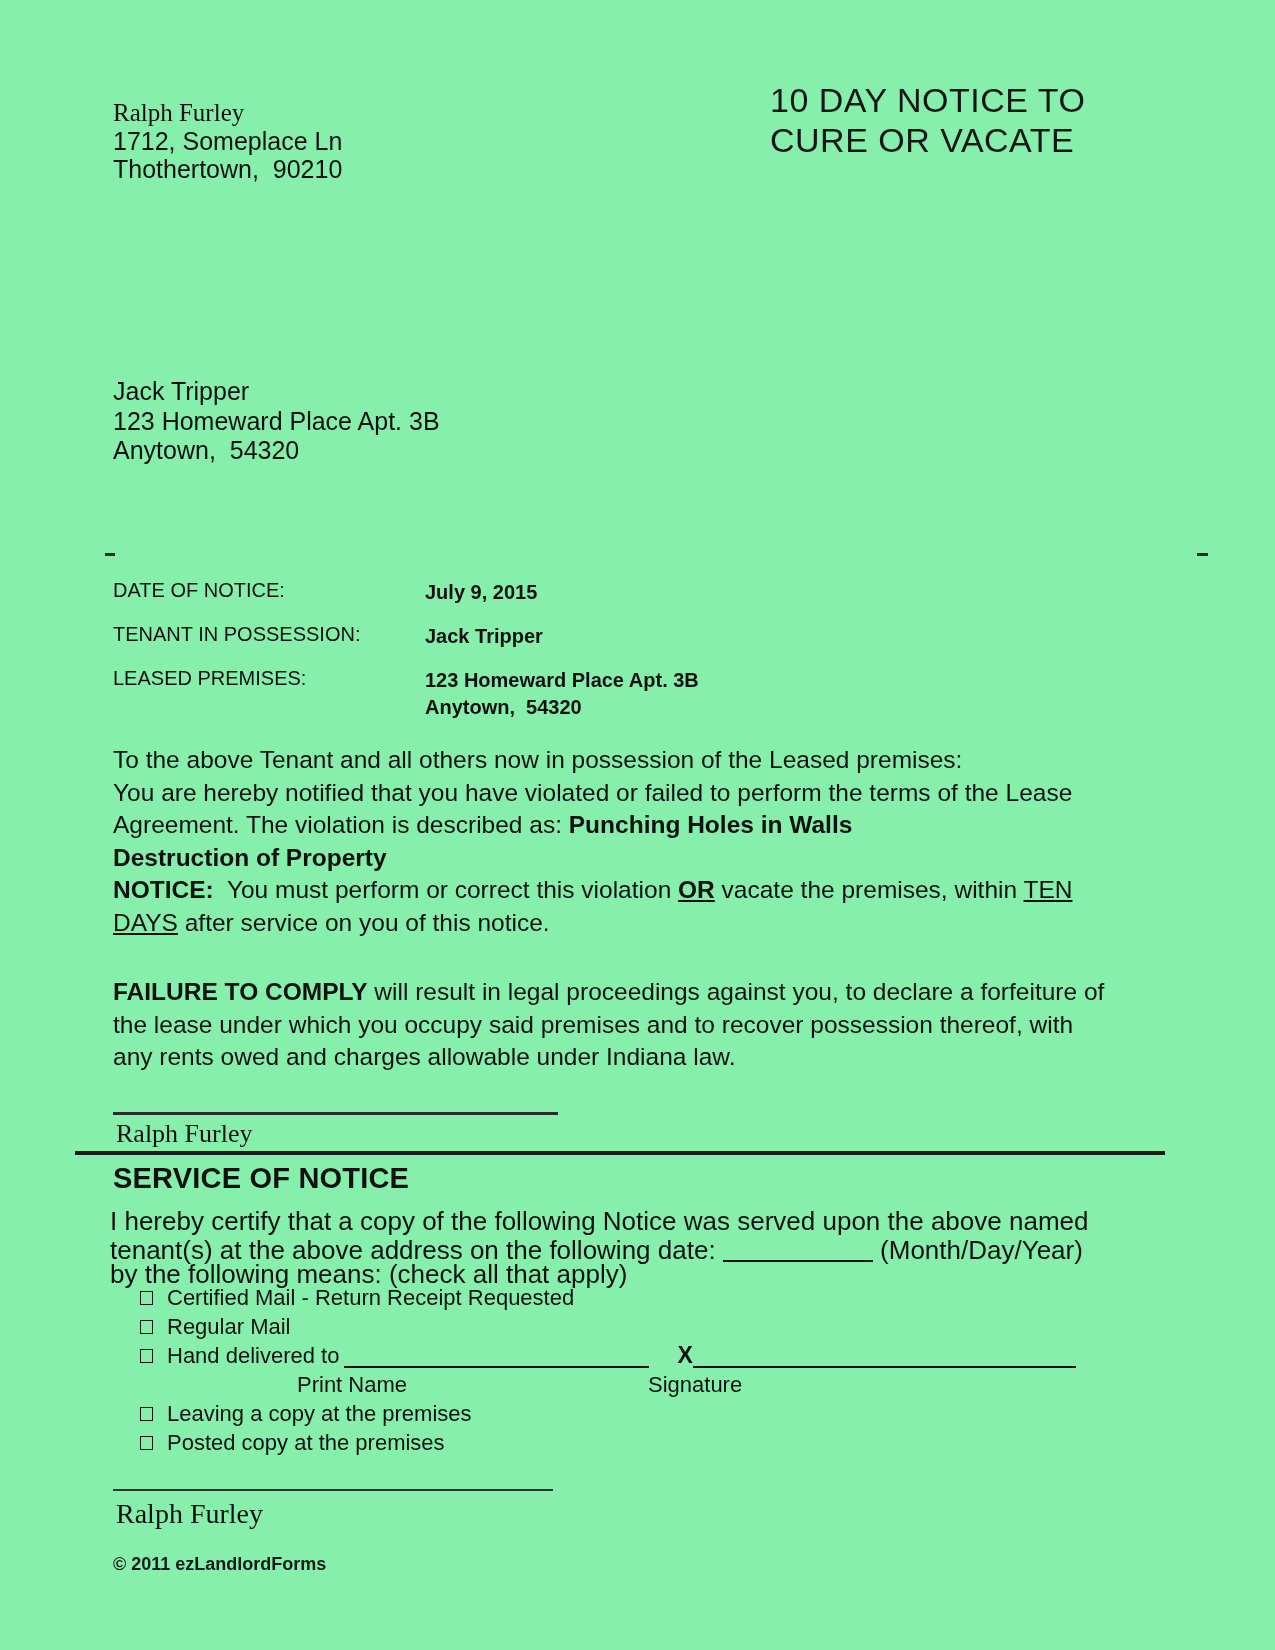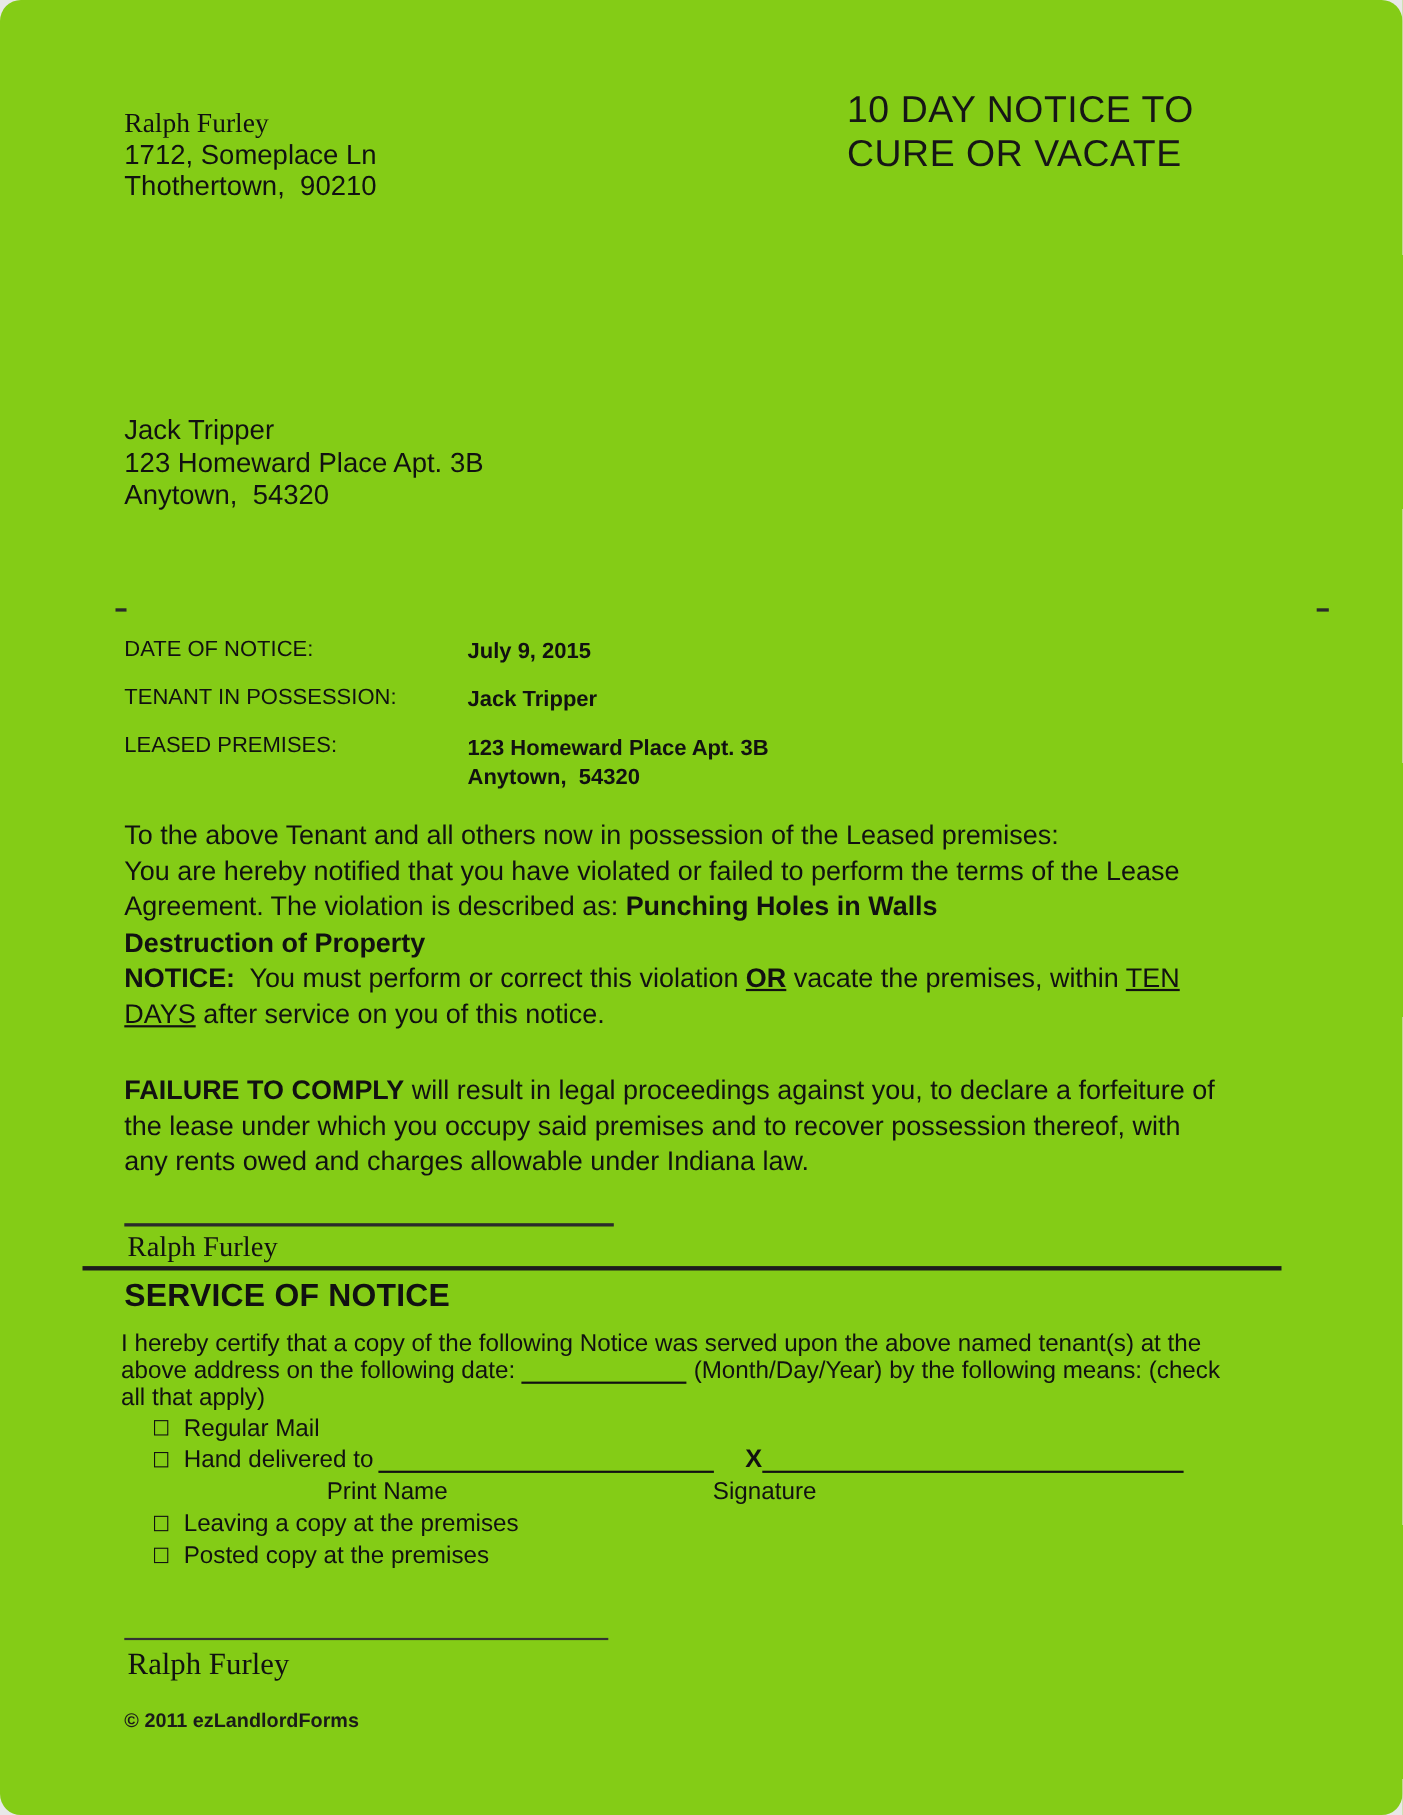--- a/index.html
+++ b/index.html
@@ -1,25 +1,24 @@
 <!DOCTYPE html>
 <html><head>
 <meta charset="utf-8">
 <title>Document</title>
 <style>
   html,body{margin:0;padding:0;background:#e8e8e8;}
   .page{
     position:relative;
     width:1275px;height:1650px;
     margin:0 auto;
-    background:#84cc16;
+    background:#86efac;
     color:#111;
     font-family:"Liberation Sans", sans-serif;
     overflow:hidden;
-    border-radius:19px;
   }
   .abs{position:absolute;}
 
   
   .landlord{left:113px;top:99px;font-size:25px;line-height:28px;}
   .landlord .name{font-family:"Liberation Serif", serif;font-size:25px;}
   .doc-title{left:770px;top:80px;width:450px;text-align:left;
     font-size:34px;line-height:40px;letter-spacing:.5px;color:#161616;}
 
   
@@ -43,21 +42,21 @@
   .u{text-decoration:underline;}
 
   
   .sigline{height:0;border-top:3px solid #2b2b2b;}
   .sig1-line{left:113px;top:1112px;width:445px;}
   .sig1-name{left:116px;top:1119px;font-family:"Liberation Serif", serif;font-size:26px;}
   .divider{left:75px;top:1151px;width:1090px;height:4px;background:#1c1c1c;}
 
   
   .svc-heading{left:113px;top:1162px;font-size:29px;font-weight:bold;letter-spacing:.2px;}
-  .certify{left:110px;top:1209px;width:1000px;font-size:22px;line-height:24.5px;}
+  .certify{left:110px;top:1209px;width:1000px;font-size:26px;line-height:24.5px;}
   .blank{display:inline-block;border-bottom:2.5px solid #111;height:1em;vertical-align:bottom;}
   .blank-date{width:150px;}
 
   .checklist{left:140px;top:1283px;font-size:22px;}
   .crow{display:flex;align-items:center;height:29px;}
   .cbox{flex:0 0 auto;width:11px;height:12px;border:1.6px solid #111;margin-right:14px;background:transparent;}
   .crow .lbl{white-space:nowrap;}
   .blank-hand{width:305px;margin-left:5px;}
   .xmark{font-weight:bold;font-size:23px;margin-left:28px;}
   .blank-sig{width:383px;}
@@ -127,20 +126,24 @@
 
   <div class="abs divider"></div>
 
   <div class="abs svc-heading">SERVICE OF NOTICE</div>
 
   <div class="abs certify"><span>I hereby certify that a copy of the following Notice was served upon the above named tenant(s) at the above address on the following date: </span><span class="blank blank-date"></span><span> (Month/Day/Year) by the following means: (check all that apply)</span></div>
 
   <div class="abs checklist">
     <div class="crow">
       <span class="cbox"></span>
+      <span class="lbl">Certified Mail - Return Receipt Requested</span>
+    </div>
+    <div class="crow">
+      <span class="cbox"></span>
       <span class="lbl">Regular Mail</span>
     </div>
     <div class="crow">
       <span class="cbox"></span>
       <span class="lbl">Hand delivered to</span>
       <span class="blank blank-hand"></span>
       <span class="xmark">X</span>
       <span class="blank blank-sig"></span>
     </div>
     <div class="caprow">

